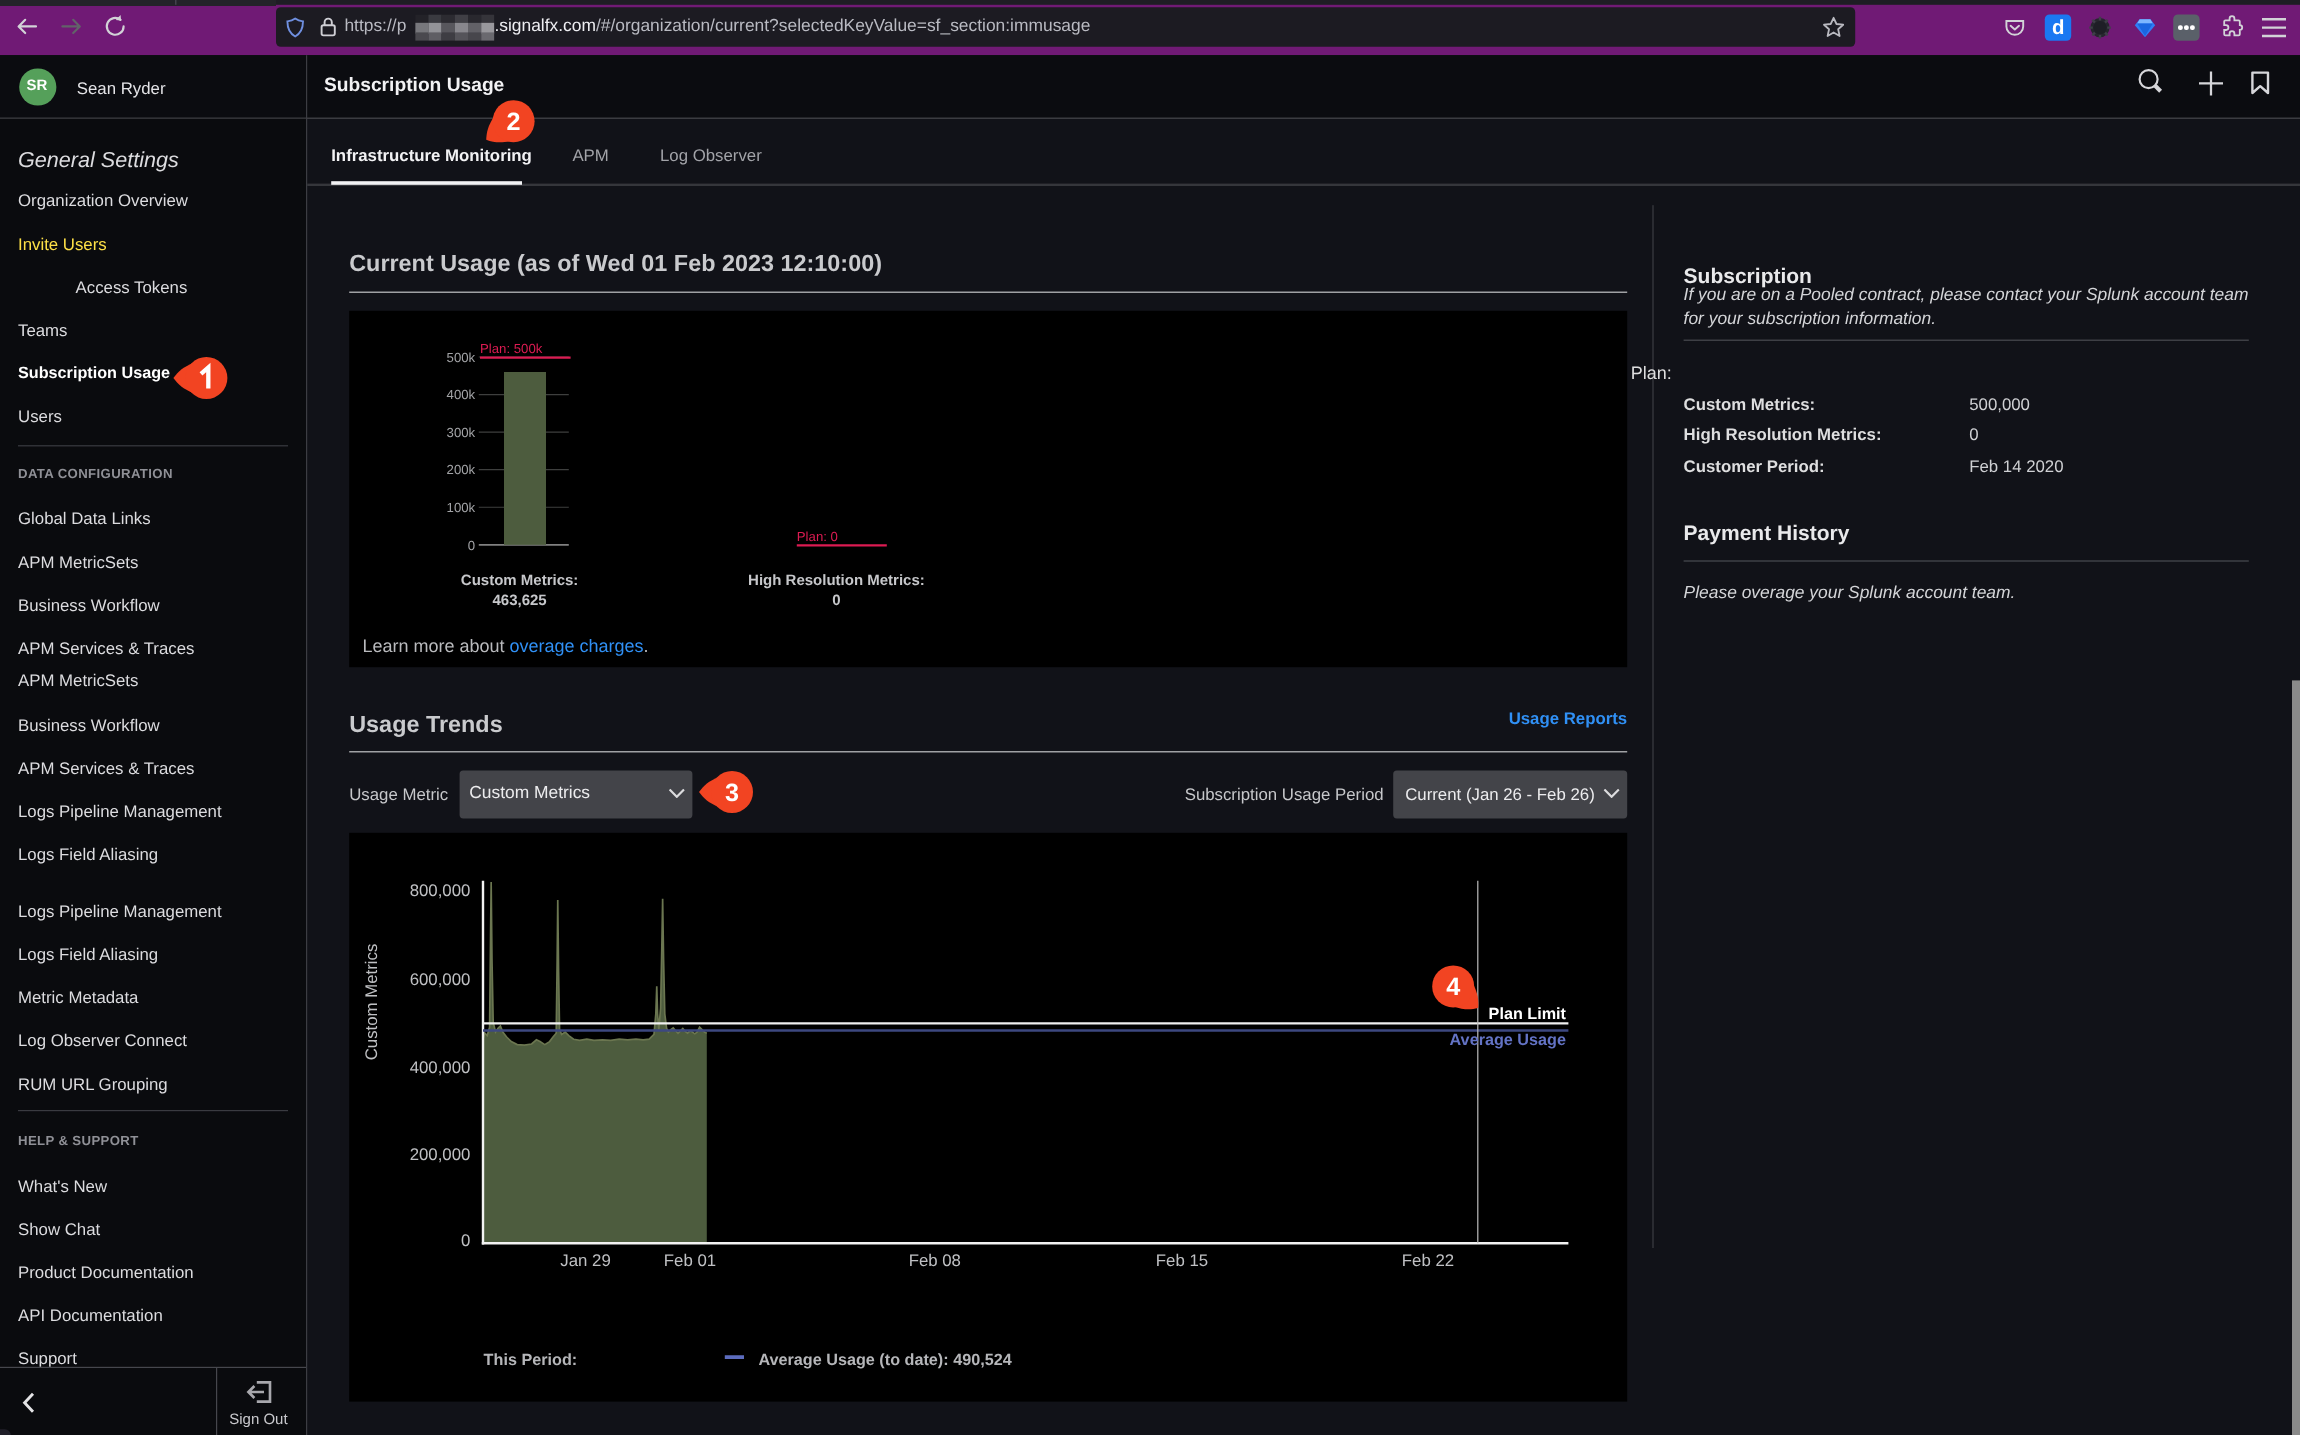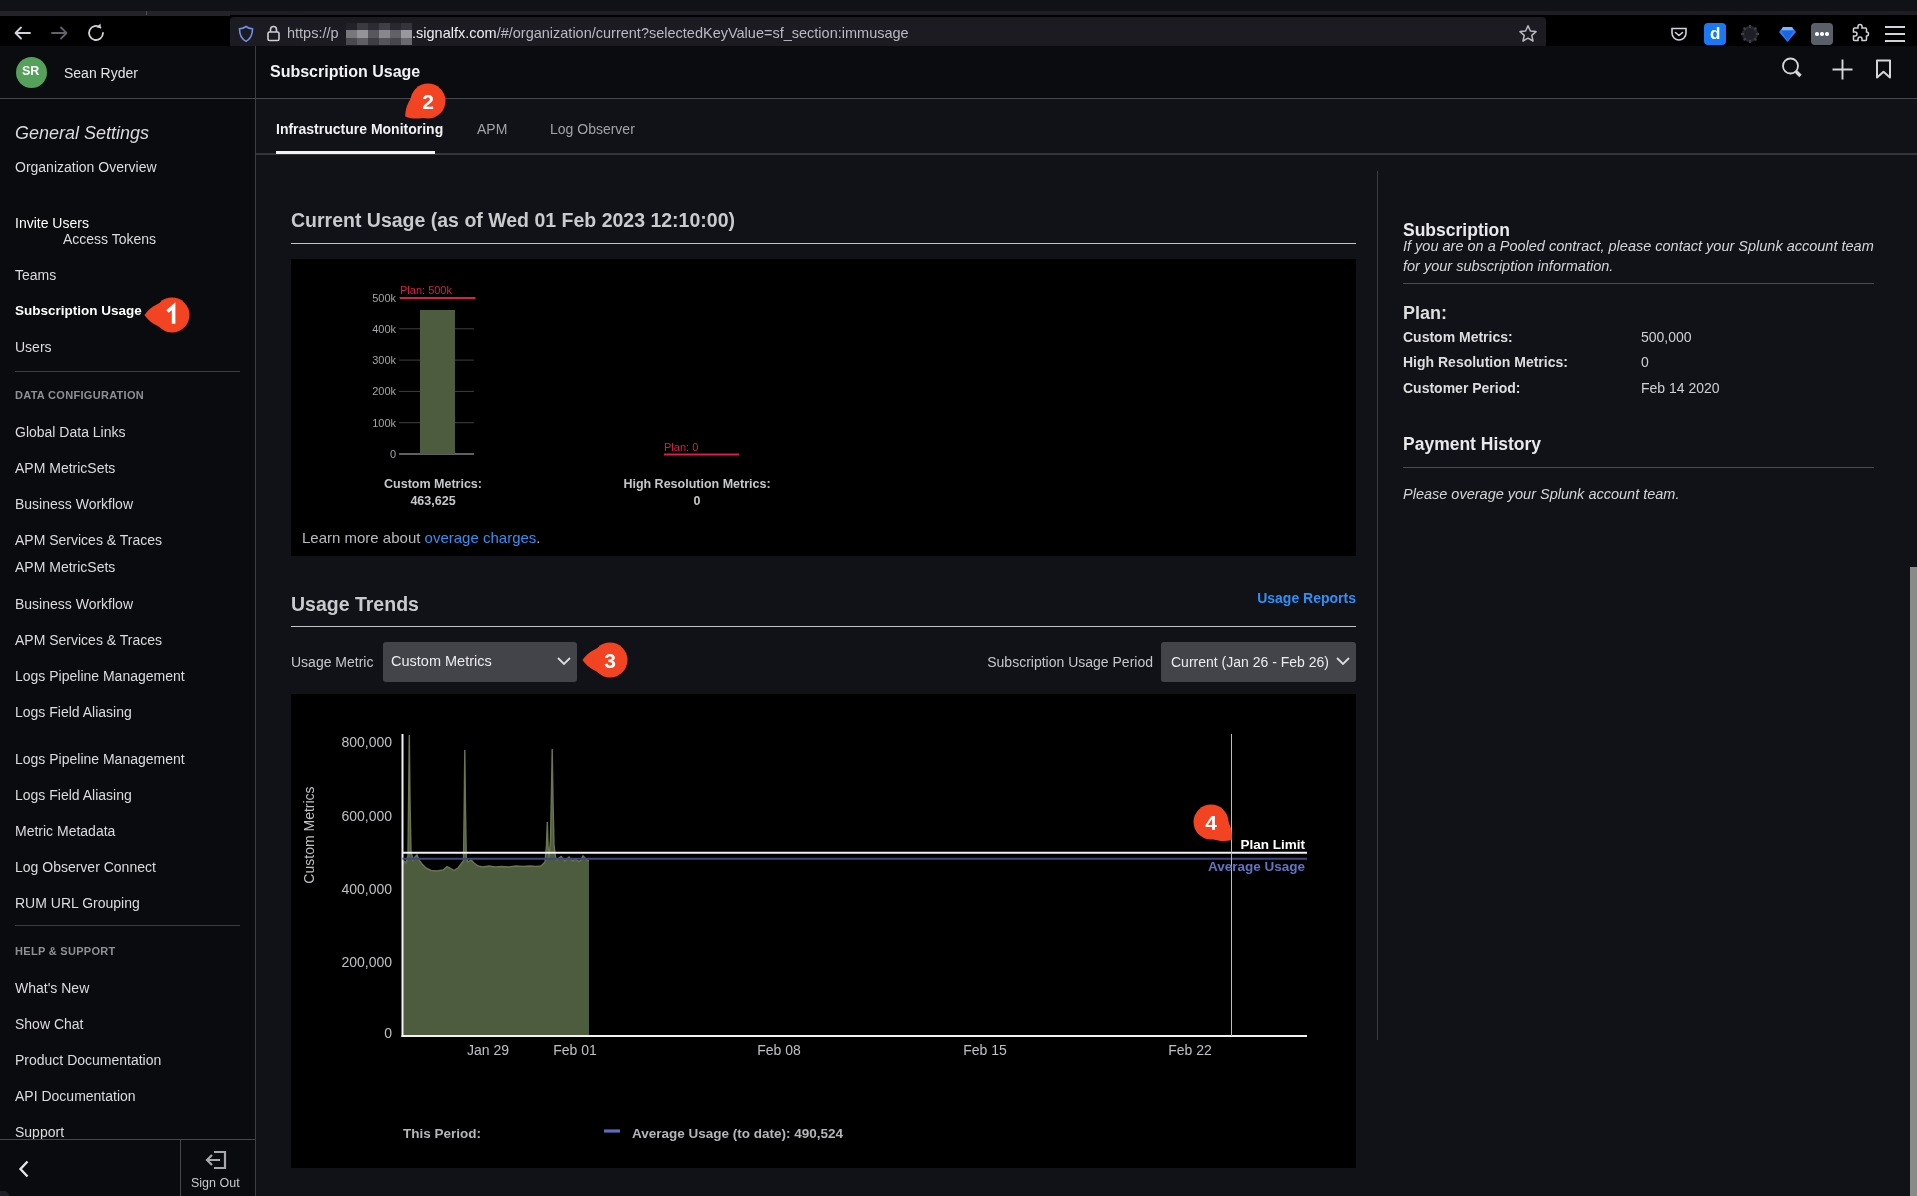--- a/index.html
+++ b/index.html
@@ -5,21 +5,21 @@
   * { margin:0; padding:0; box-sizing:border-box; }
   html,body { width:1917px; height:1196px; overflow:hidden; background:#111218;
     font-family:"Liberation Sans", sans-serif; }
   .abs { position:absolute; }
   .txt { position:absolute; white-space:nowrap; }
   svg text { font-family:"Liberation Sans", sans-serif; }
 </style>
 </head>
 <body>
 
-<div class="abs" id="chrome" style="left:0;top:0;width:1917px;height:46px;background:#000000;margin-top:11px;">
+<div class="abs" id="chrome" style="left:0;top:0;width:1917px;height:46px;background:#701a75;">
   <div class="abs" style="left:0;top:0;width:1917px;height:4px;background:#1e1d24;"></div>
   <div class="abs" style="left:0;top:0;width:230px;height:5px;background:#242329;"></div>
   <div class="abs" style="left:146px;top:0;width:1px;height:4px;background:#4c4b55;"></div>
 
   <svg class="abs" style="left:10px;top:10px;" width="24" height="24" viewBox="0 0 24 24">
     <path d="M20 12 H6 M11 6.5 L5.5 12 L11 17.5" stroke="#d2d2d7" stroke-width="1.8" fill="none" stroke-linecap="round" stroke-linejoin="round"></path>
   </svg>
   <svg class="abs" style="left:48px;top:10px;" width="24" height="24" viewBox="0 0 24 24">
     <path d="M4 12 H18 M13 6.5 L18.5 12 L13 17.5" stroke="#626269" stroke-width="1.8" fill="none" stroke-linecap="round" stroke-linejoin="round"></path>
   </svg>
@@ -108,21 +108,21 @@
 </svg>
 <svg class="abs" style="left:1875px;top:59px;" width="17" height="20" viewBox="0 0 17 20">
   <path d="M2 1.5 H15 V18.5 L8.5 12.8 L2 18.5 Z" fill="none" stroke="#d6d6da" stroke-width="2" stroke-linejoin="round"></path>
 </svg>
 
 <div class="abs" id="sidebar" style="left:0;top:99px;width:255px;height:1097px;background:#0a0b0e;"></div>
 <div class="abs" style="left:255px;top:46px;width:1px;height:1150px;background:#3c3d43;"></div>
 <div id="menu">
     <div class="txt" style="left:15px;top:122.5px;font-size:18px;color:#dcdcdf;font-weight:400;font-style:italic;">General Settings</div>
     <div class="txt" style="left:15px;top:158.5px;font-size:14px;color:#dcdcdf;font-weight:400;">Organization Overview</div>
-    <div class="txt" style="left:15px;top:194.5px;font-size:14px;color:#ffffff;font-weight:400;margin-top:20px;">Invite Users</div>
+    <div class="txt" style="left:15px;top:194.5px;font-size:14px;color:#fde047;font-weight:400;">Invite Users</div>
     <div class="txt" style="left:15px;top:230.5px;font-size:14px;color:#dcdcdf;font-weight:400;margin-left:48px;">Access Tokens</div>
     <div class="txt" style="left:15px;top:266.5px;font-size:14px;color:#dcdcdf;font-weight:400;">Teams</div>
     <div class="txt" style="left:15px;top:302.5px;font-size:13.5px;color:#ffffff;font-weight:700;">Subscription Usage</div>
     <div class="txt" style="left:15px;top:338.5px;font-size:14px;color:#dcdcdf;font-weight:400;">Users</div>
     <div class="abs" style="left:15px;top:371px;width:225px;height:1px;background:#3a3b41;"></div>
     <div class="txt" style="left:15px;top:389px;font-size:11px;color:#8f9096;font-weight:600;letter-spacing:.3px;">DATA CONFIGURATION</div>
     <div class="txt" style="left:15px;top:423.5px;font-size:14px;color:#dcdcdf;font-weight:400;">Global Data Links</div>
     <div class="txt" style="left:15px;top:459.5px;font-size:14px;color:#dcdcdf;font-weight:400;">APM MetricSets</div>
     <div class="txt" style="left:15px;top:495.5px;font-size:14px;color:#dcdcdf;font-weight:400;">Business Workflow</div>
     <div class="txt" style="left:15px;top:531.5px;font-size:14px;color:#dcdcdf;font-weight:400;">APM Services &amp; Traces</div>
@@ -204,21 +204,21 @@
   </g>
   <text x="302" y="543" fill="#b9babd" font-size="15">Learn more about <tspan fill="#3090f5">overage charges</tspan>.</text>
   </g>
 </svg>
 
 <div class="abs" style="left:1377px;top:171px;width:1px;height:869px;background:#3c3d43;"></div>
 <div class="txt" style="left:1403px;top:207px;font-size:17.5px;font-weight:700;color:#e9e9eb;margin-top:13px;">Subscription</div>
 <div class="txt" style="left:1403px;top:237.5px;font-size:14.5px;font-style:italic;color:#d4d5d8;">If you are on a Pooled contract, please contact your Splunk account team</div>
 <div class="txt" style="left:1403px;top:257.5px;font-size:14.5px;font-style:italic;color:#d4d5d8;">for your subscription information.</div>
 <div class="abs" style="left:1403px;top:283px;width:471px;height:1px;background:#4a4b51;"></div>
-<div class="txt" style="left:1403px;top:303px;font-size:18px;font-weight:700;color:#dededf;">Plan:</div>
+<div class="txt" style="left:1359px;top:303px;font-size:15px;font-weight:400;color:#dededf;">Plan:</div>
 <div class="txt" style="left:1403px;top:328.5px;font-size:14px;font-weight:600;color:#dededf;">Custom Metrics:</div>
 <div class="txt" style="left:1641px;top:328.5px;font-size:14px;color:#cfd0d3;">500,000</div>
 <div class="txt" style="left:1403px;top:354px;font-size:14px;font-weight:600;color:#dededf;">High Resolution Metrics:</div>
 <div class="txt" style="left:1641px;top:354px;font-size:14px;color:#cfd0d3;">0</div>
 <div class="txt" style="left:1403px;top:379.5px;font-size:14px;font-weight:600;color:#dededf;">Customer Period:</div>
 <div class="txt" style="left:1641px;top:379.5px;font-size:14px;color:#cfd0d3;">Feb 14 2020</div>
 <div class="txt" style="left:1403px;top:434px;font-size:17.5px;font-weight:700;color:#e9e9eb;">Payment History</div>
 <div class="abs" style="left:1403px;top:467px;width:471px;height:1px;background:#4a4b51;"></div>
 <div class="txt" style="left:1403px;top:485.5px;font-size:14.5px;font-style:italic;color:#d4d5d8;">Please overage your Splunk account team.</div>
 

